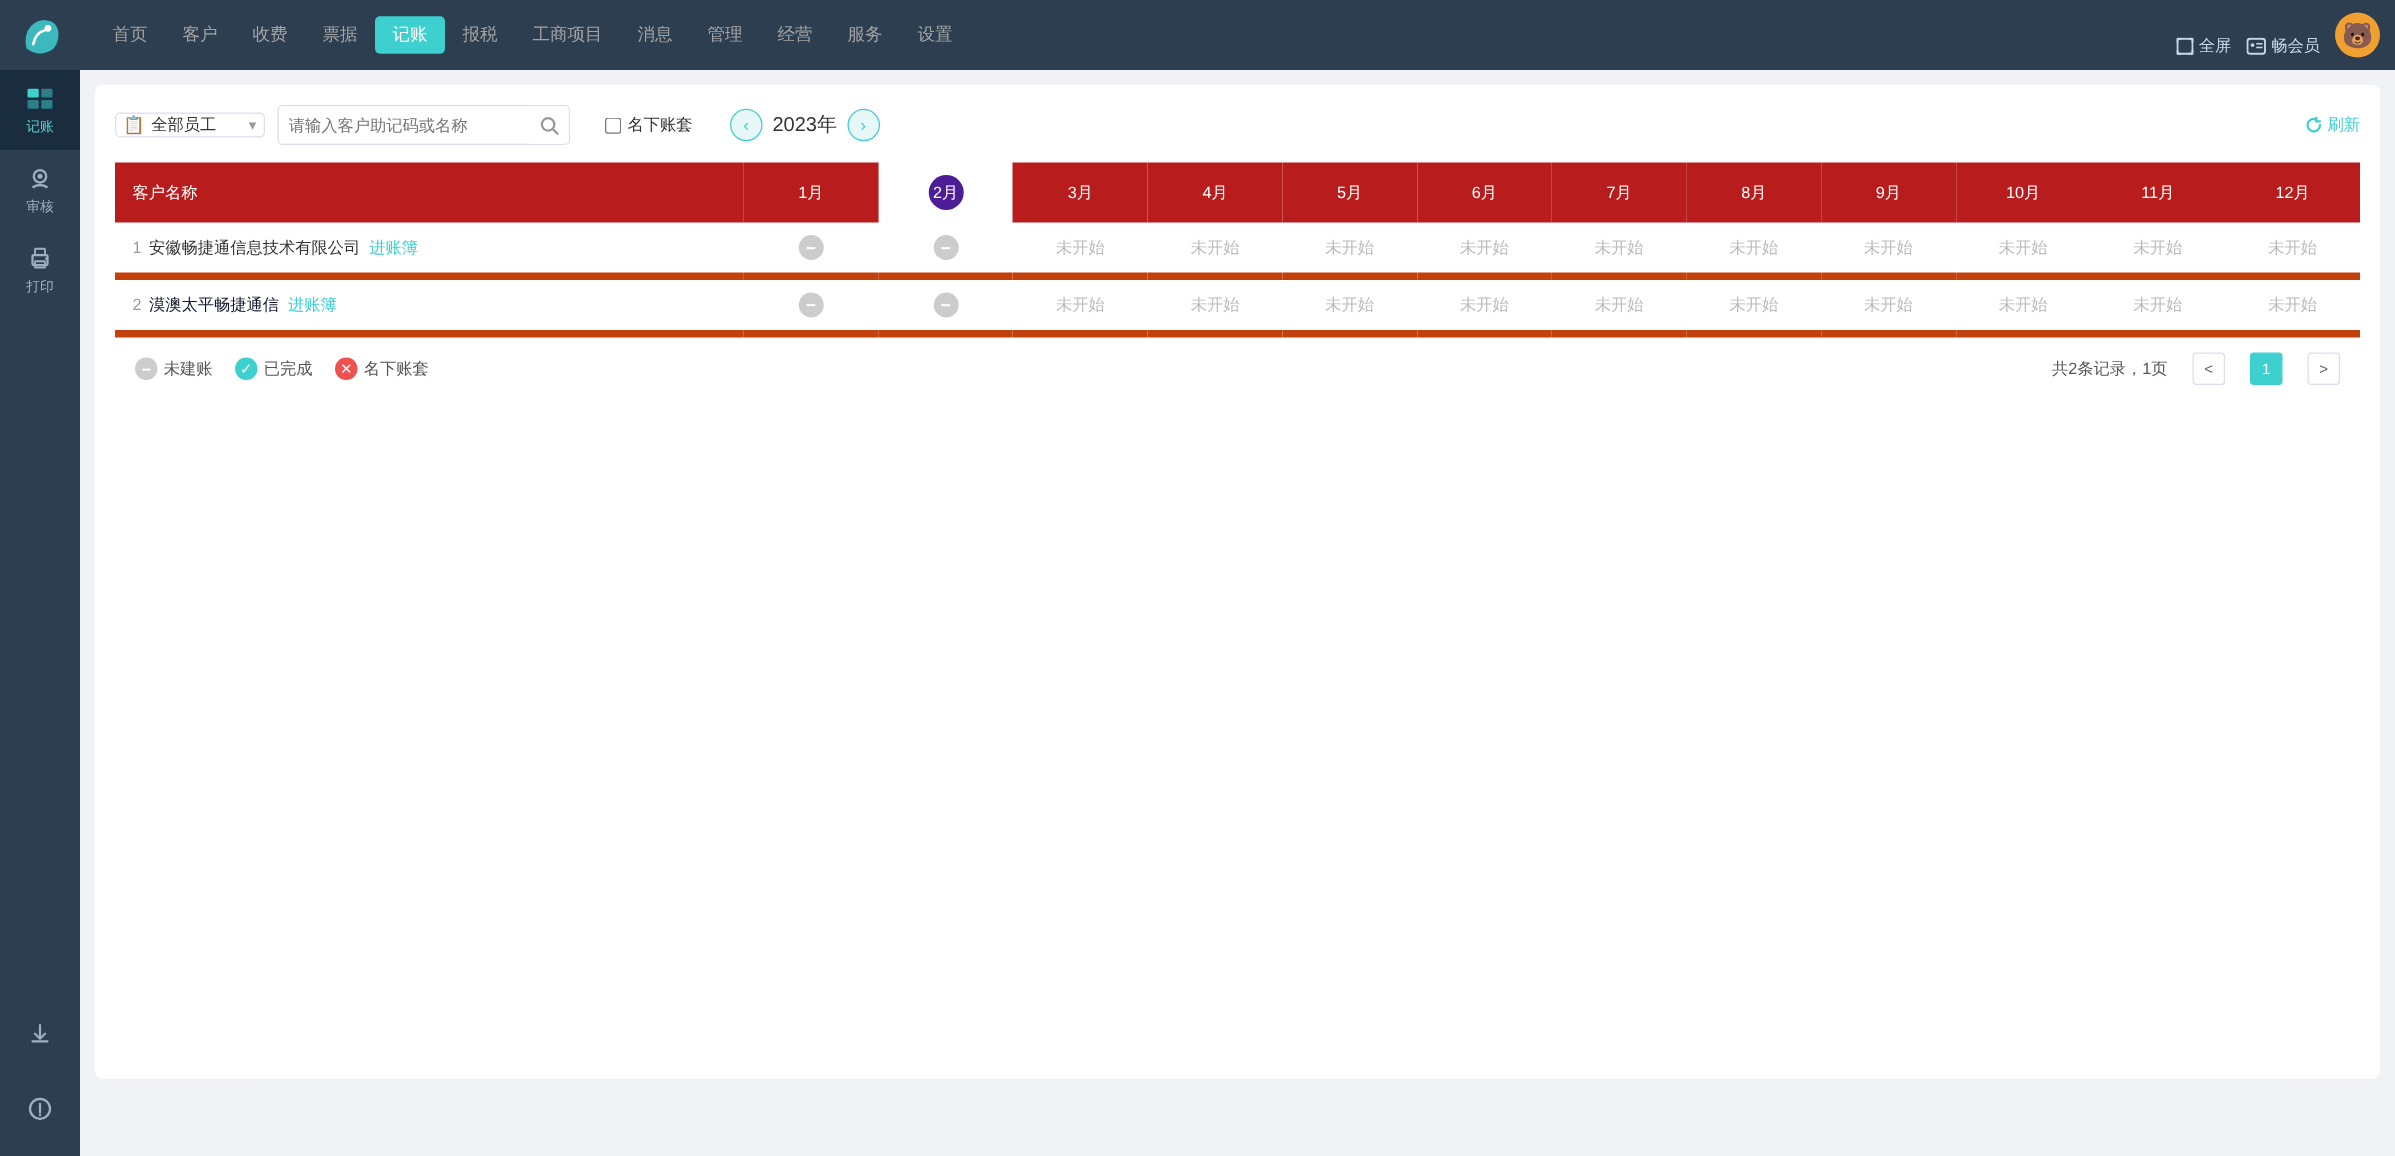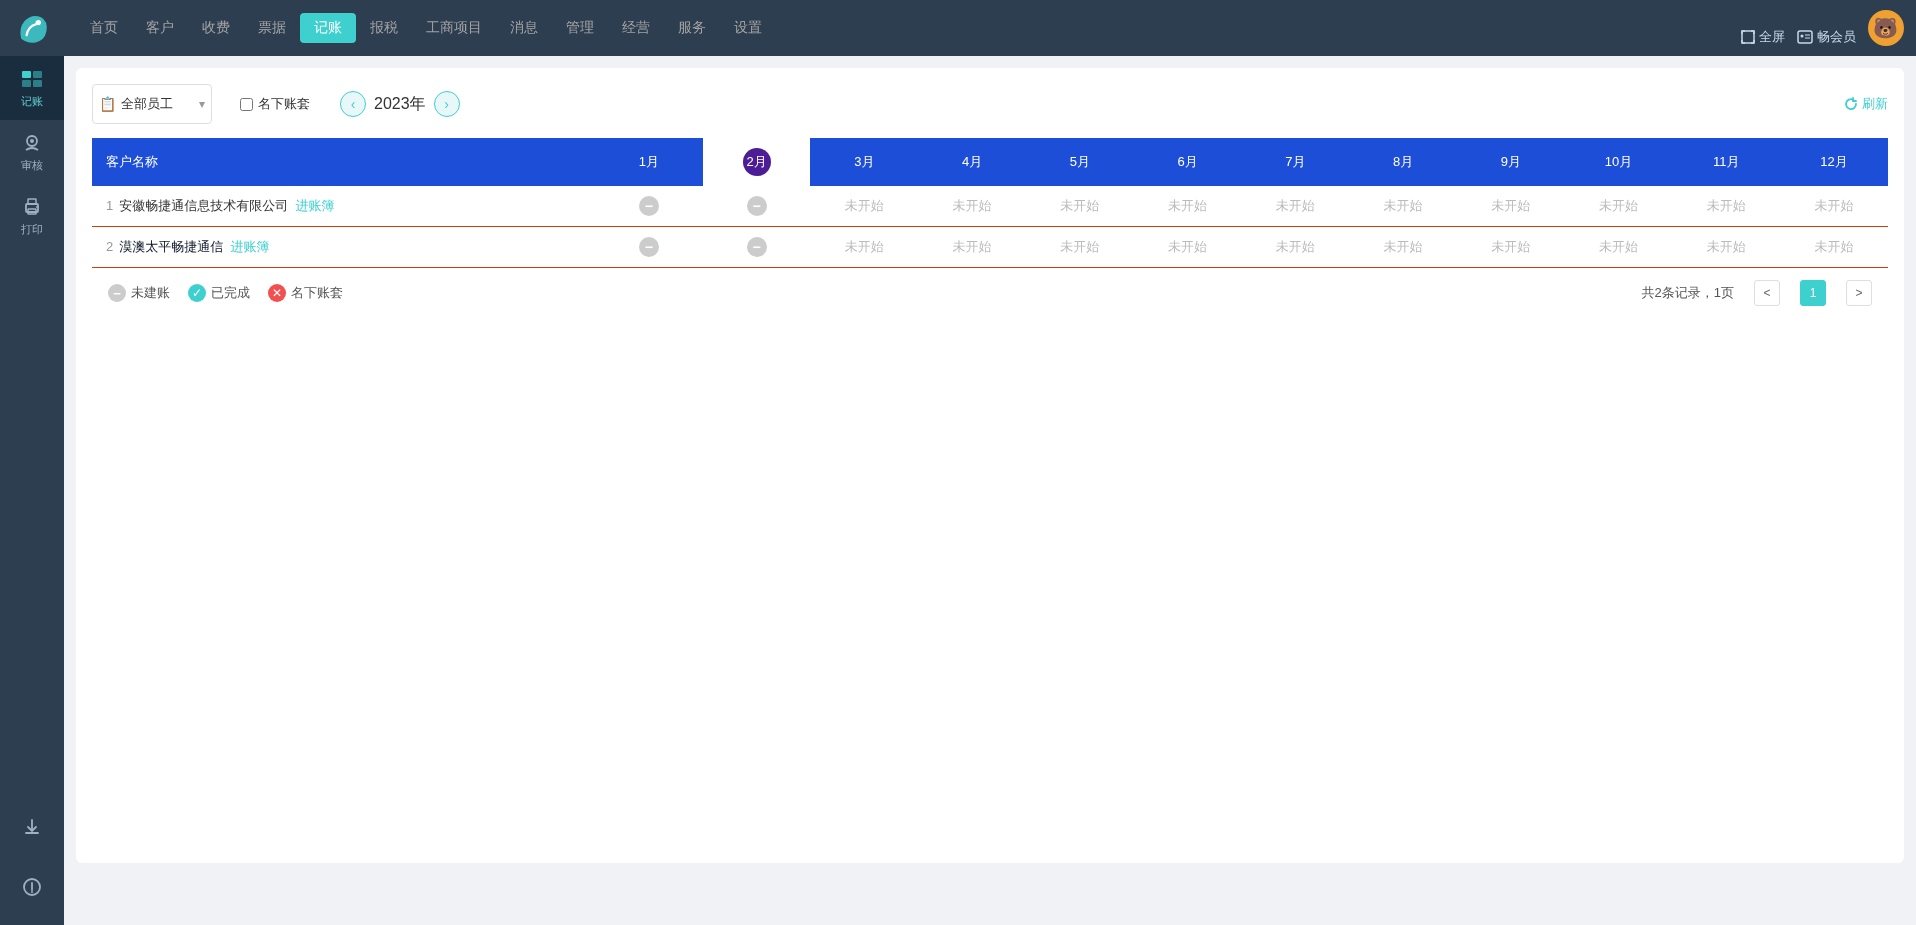--- a/index.html
+++ b/index.html
@@ -144,21 +144,21 @@
       align-items: center;
     }
     .employee-select {
       border: 1px solid #dde;
       border-radius: 4px;
       padding: 5px 28px 5px 28px;
       font-size: 13px;
       color: #333;
       background: #fff;
       cursor: pointer;
-      height: 40px;
+      height: 20px;
       min-width: 120px;
       display: flex;
       align-items: center;
     }
     .select-icon {
       position: absolute;
       left: 7px;
       color: #f5a623;
       font-size: 14px;
     }
@@ -239,21 +239,21 @@
       font-size: 13px;
     }
 
     
     .booking-table {
       width: 100%;
       border-collapse: collapse;
       table-layout: fixed;
     }
     .booking-table th {
-      background: #1d4ed8;
+      background: #b91c1c;
       color: #fff;
       padding: 10px 8px;
       text-align: center;
       font-size: 13px;
       font-weight: 500;
       border: none;
     }
     .booking-table th:first-child {
       text-align: left;
       padding-left: 14px;
@@ -273,21 +273,21 @@
       width: 28px;
       height: 28px;
       border-radius: 50%;
       background: #4c1d95;
       color: #fff;
       font-size: 13px;
     }
     .booking-table td {
       padding: 10px 8px;
       text-align: center;
-      border-bottom: 1px solid #c2410c;
+      border-bottom: 6px solid #c2410c;
       font-size: 13px;
       color: #666;
     }
     .booking-table td:first-child {
       text-align: left;
       padding-left: 14px;
     }
     .status-icon-dash {
       display: inline-flex;
       align-items: center;
@@ -477,20 +477,29 @@
   <div class="content">
     <div class="card">
 
       <div class="toolbar">
         <div class="select-wrap">
           <span class="select-icon">📋</span>
           <div class="employee-select">全部员工</div>
           <span class="select-arrow">▾</span>
         </div>
 
+        <div class="search-wrap">
+          <input class="search-input" type="text" placeholder="请输入客户助记码或名称" style="">
+          <button class="search-btn">
+            <svg width="15" height="15" viewBox="0 0 15 15" fill="none">
+              <circle cx="6.5" cy="6.5" r="5" stroke="#999" stroke-width="1.8"></circle>
+              <path d="M10.5 10.5 L14 14" stroke="#999" stroke-width="1.8" stroke-linecap="round"></path>
+            </svg>
+          </button>
+        </div>
 
         <div class="checkbox-wrap">
           <input type="checkbox" id="myAccounts" style="">
           <label for="myAccounts">名下账套</label>
         </div>
 
         <div class="year-nav">
           <div class="year-arrow">‹</div>
           <span class="year-label">2023年</span>
           <div class="year-arrow">›</div>

